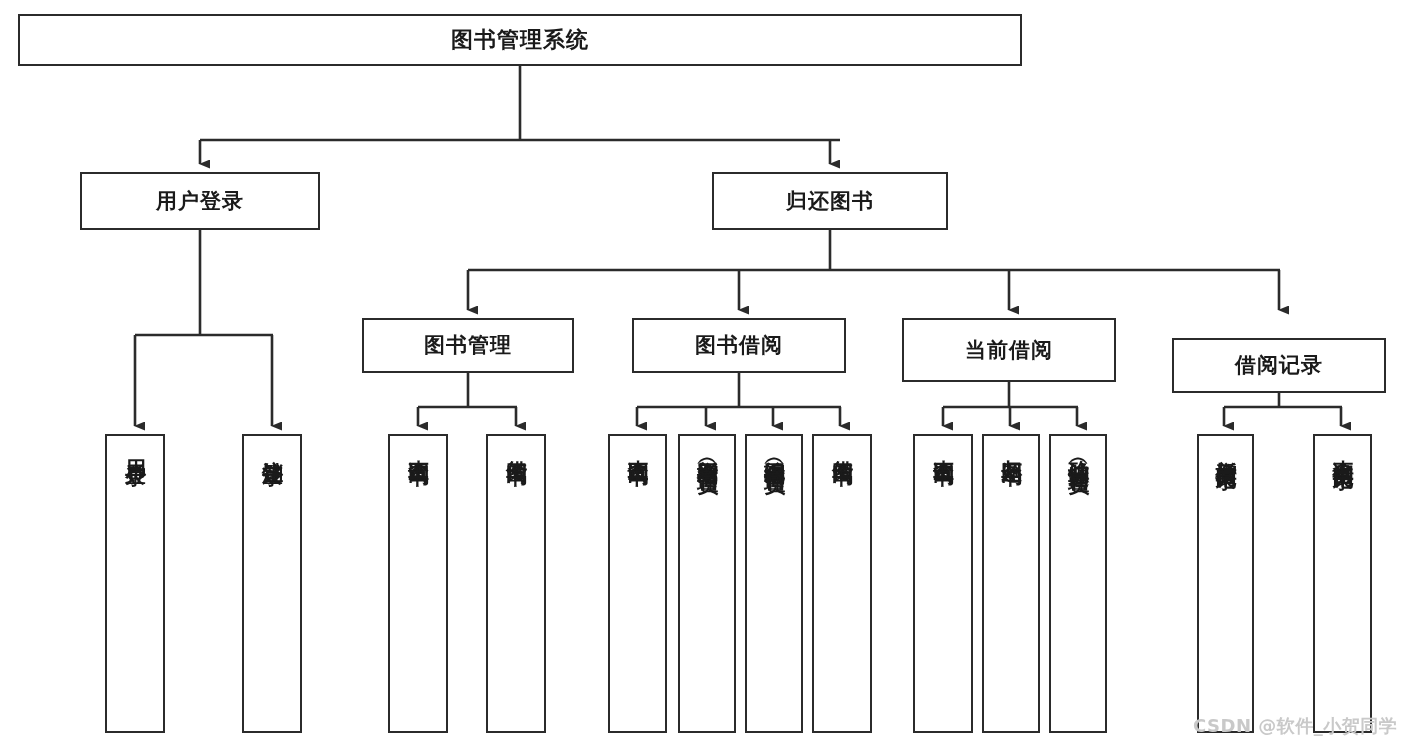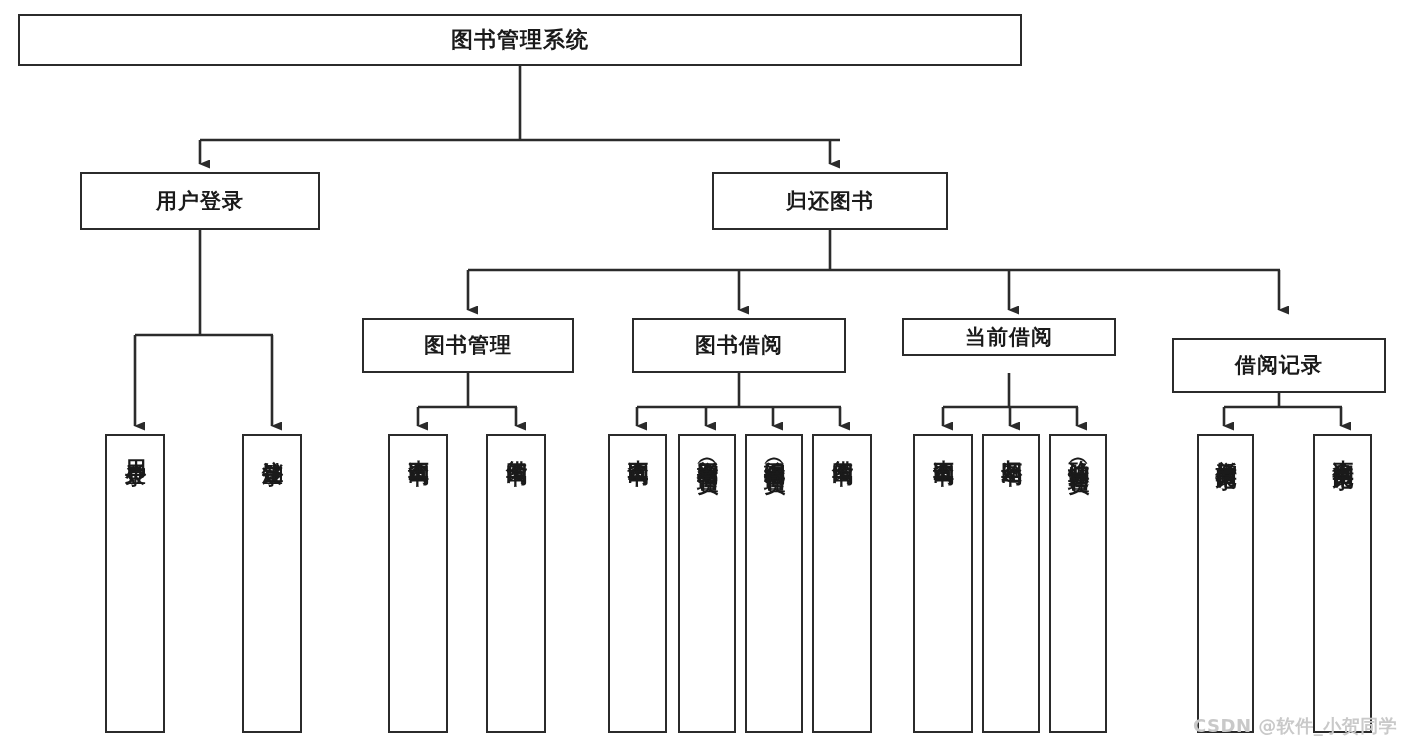--- a/index.html
+++ b/index.html
@@ -134,21 +134,21 @@
   <div class="node horiz" style="left: 712px; top: 172px; width: 236px; height: 58px;">
     <span>归还图书</span>
   </div>
 
   <div class="node horiz" style="left: 362px; top: 318px; width: 212px; height: 55px;">
     <span>图书管理</span>
   </div>
   <div class="node horiz" style="left: 632px; top: 318px; width: 214px; height: 55px;">
     <span>图书借阅</span>
   </div>
-  <div class="node horiz" style="left: 902px; top: 318px; width: 214px; height: 38px;">
+  <div class="node horiz" style="left: 902px; top: 318px; width: 214px; height: 64px;">
     <span>当前借阅</span>
   </div>
   <div class="node horiz" style="left: 1172px; top: 318px; width: 214px; height: 55px; margin-top: 20px;">
     <span>借阅记录</span>
   </div>
 
   <div class="node leaf" style="left: 105px; top: 434px; width: 60px; height: 299px;">
     <span class="vtext">用户登录</span>
   </div>
   <div class="node leaf" style="left: 242px; top: 434px; width: 60px; height: 299px;">

